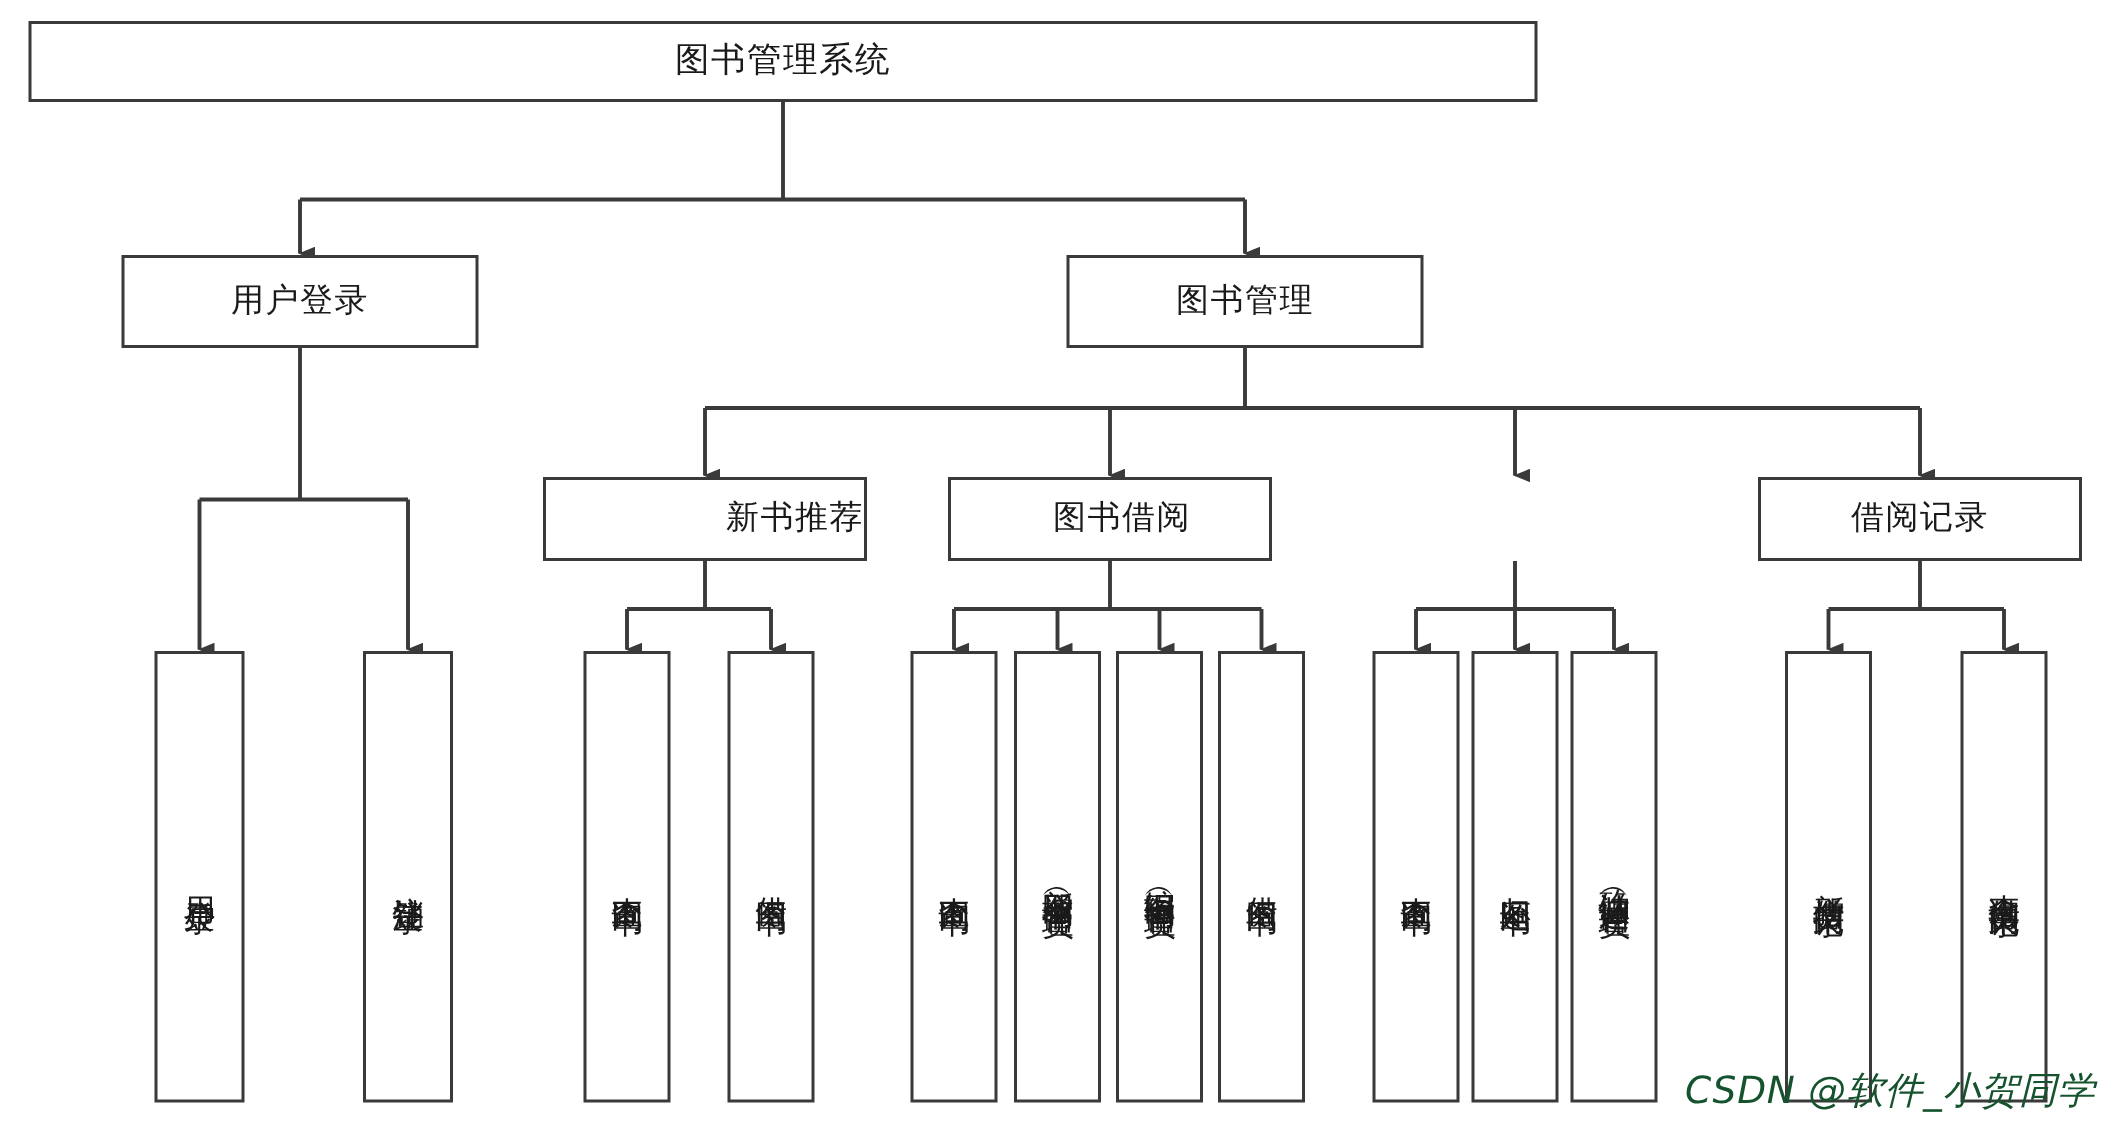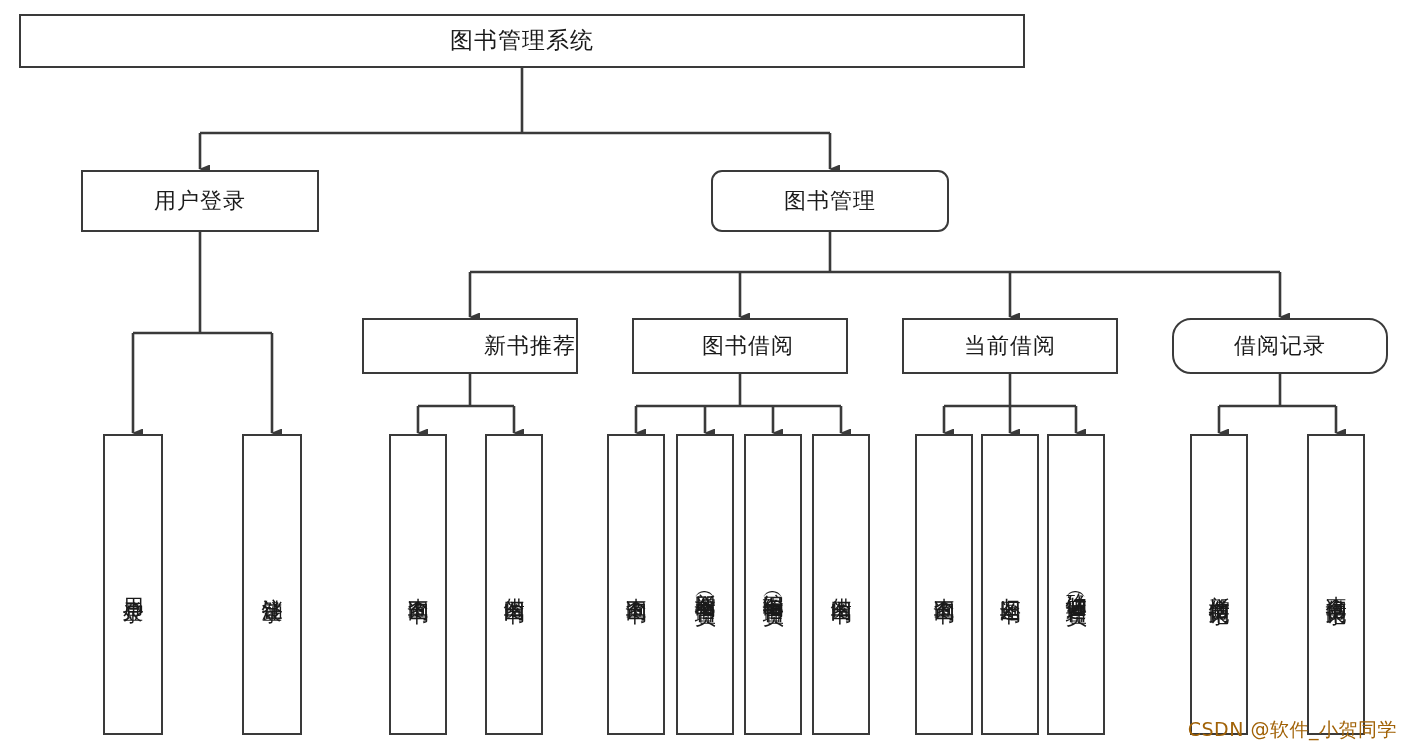--- a/index.html
+++ b/index.html
@@ -58,24 +58,25 @@
   .node .label {
     display: block;
   }
   #root-node {
     font-size: 23px;
   }
   #watermark {
     position: absolute;
     right: 8px;
     bottom: 4px;
-    font-size: 19px;
-    color: #a16207;
+    font-size: 25px;
+    color: #14532d;
     white-space: nowrap;
     letter-spacing: 0.5px;
+    font-style: italic;
   }
 </style>
 </head>
 <body>
 
 <div id="diagram-root">
 
   <svg id="edge-layer" viewBox="0 0 1405 747" width="1405" height="747" xmlns="http://www.w3.org/2000/svg">
     <defs>
       <marker id="arrowhead" markerWidth="9" markerHeight="11" refX="4.5" refY="10" orient="auto" markerUnits="userSpaceOnUse">
@@ -119,34 +120,31 @@
       </g>
   </svg>
 
   <div class="node horizontal" id="root-node" style="left: 19px; top: 14px; width: 1006px; height: 54px;">
     <span class="label">图书管理系统</span>
   </div>
 
   <div class="node horizontal" style="left: 81px; top: 170px; width: 238px; height: 62px;">
     <span class="label">用户登录</span>
   </div>
-  <div class="node horizontal" style="left: 711px; top: 170px; width: 238px; height: 62px; border-radius: 11px;">
+  <div class="node horizontal" style="left: 711px; top: 170px; width: 238px; height: 62px;">
     <span class="label">图书管理</span>
   </div>
 
   <div class="node horizontal" style="left: 362px; top: 318px; width: 216px; height: 56px; justify-content: flex-end;">
     <span class="label">新书推荐</span>
   </div>
   <div class="node horizontal" style="left: 632px; top: 318px; width: 216px; height: 56px; padding-left: 16px;">
     <span class="label">图书借阅</span>
   </div>
-  <div class="node horizontal" style="left: 902px; top: 318px; width: 216px; height: 56px;">
-    <span class="label">当前借阅</span>
-  </div>
-  <div class="node horizontal" style="left: 1172px; top: 318px; width: 216px; height: 56px; border-radius: 19px;">
+  <div class="node horizontal" style="left: 1172px; top: 318px; width: 216px; height: 56px;">
     <span class="label">借阅记录</span>
   </div>
 
   <div class="node vertical" style="left: 103px; top: 434px; width: 60px; height: 301px;">
     <span class="label">用户登录</span>
   </div>
   <div class="node vertical" style="left: 242px; top: 434px; width: 60px; height: 301px;">
     <span class="label">注销登录</span>
   </div>
   <div class="node vertical" style="left: 389px; top: 434px; width: 58px; height: 301px;">

